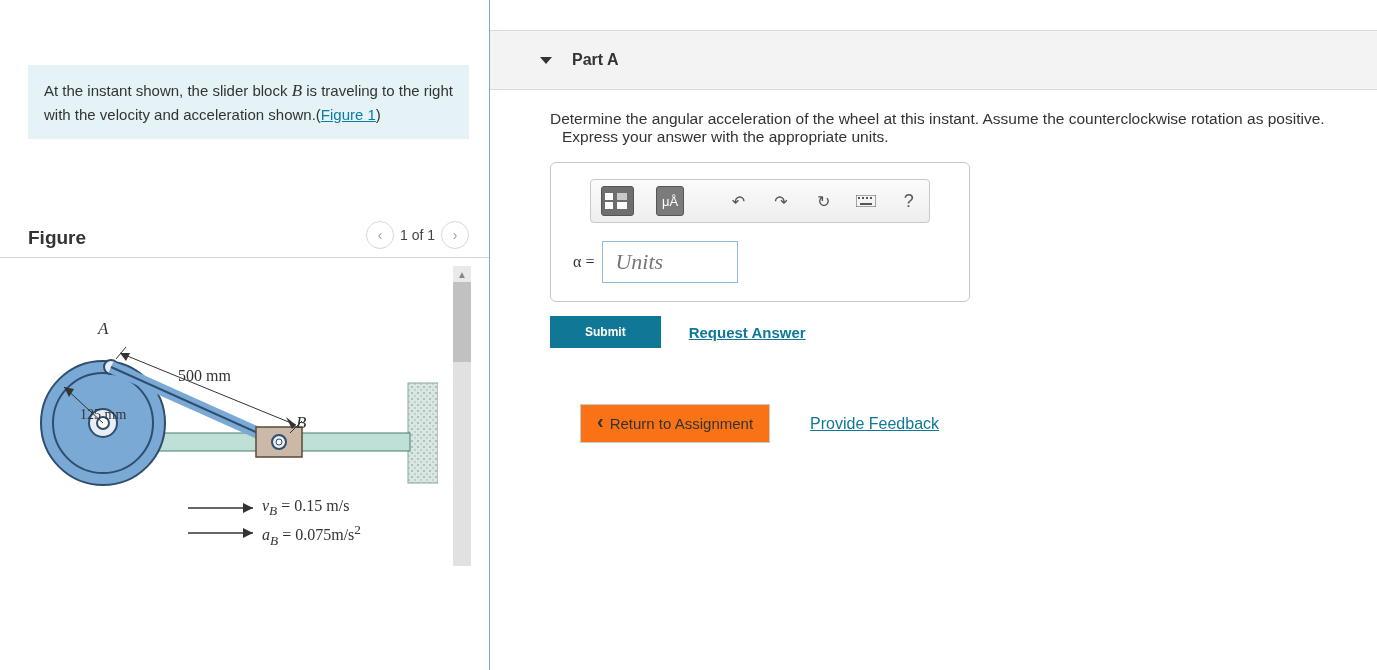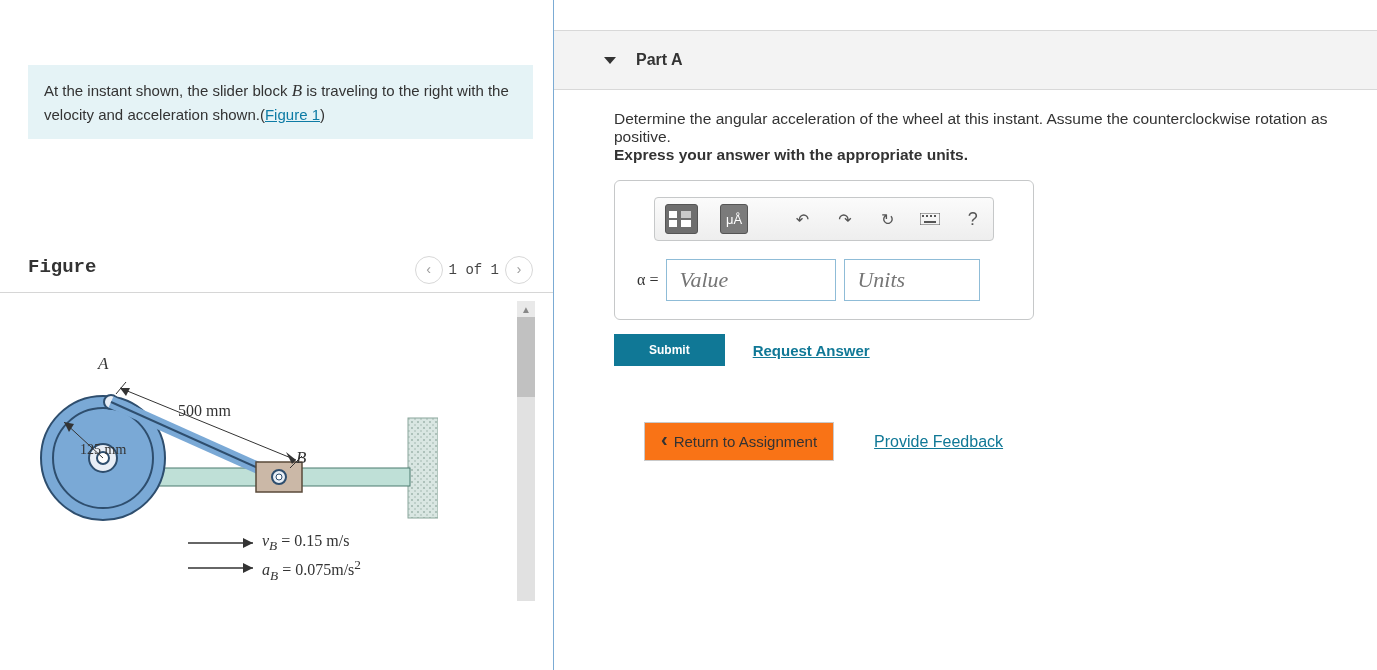--- a/index.html
+++ b/index.html
@@ -8,39 +8,38 @@
     font-family: Arial, Helvetica, sans-serif;
     font-size: 15px;
     color: #333;
     display: flex;
     width: 1377px;
     height: 670px;
     overflow: hidden;
     background: #fff;
   }
   .left-panel {
-    width: 554px;
+    width: 490px;
     border-right: 1px solid #7babd4;
     padding: 0;
     position: relative;
   }
   .problem-box {
     margin: 65px 20px 0 28px;
     background: #e5f3f6;
     padding: 14px 16px;
     font-size: 15px;
     line-height: 1.45;
   }
   .problem-box .inline-i { font-family: 'Times New Roman', serif; font-style: italic; font-size: 17px; }
   .problem-box a { color: #0d7ba5; text-decoration: underline; }
   .figure-head {
     display: flex;
-    align-items: flex-start;
-    margin: 117px 20px 8px 28px;
-    font-family: Liberation Mono, monospace;
+    align-items: flex-end;
+    margin: 82px 20px 8px 28px;
   }
   .figure-title { font-size: 19px; font-weight: bold; flex: 1; }
   .fig-nav { display: flex; align-items: center; gap: 6px; color: #444; font-size: 14px;}
   .nav-btn {
     width: 28px; height: 28px; border-radius: 50%;
     border: 1px solid #d8d8d8; background: #fff;
     display: flex; align-items: center; justify-content: center;
     color: #9e9e9e; font-size: 14px; cursor: pointer;
   }
   .figure-area {
@@ -89,21 +88,21 @@
   }
   .caret-down {
     width: 0; height: 0;
     border-left: 6px solid transparent;
     border-right: 6px solid transparent;
     border-top: 7px solid #333;
   }
   .part-title { font-weight: bold; font-size: 16px; }
   .part-body { padding: 20px 0 0 60px; }
   .prompt1 { font-size: 15.5px; }
-  .prompt2 { font-size: 15.5px; font-weight: bold; margin-bottom: 16px; }
+  .prompt2 { font-size: 15.5px; font-weight: normal; margin-bottom: 16px; margin-left: 12px; }
   .answer-box {
     border: 1px solid #c6c8c9;
     border-radius: 6px;
     width: 420px;
     padding: 10px 14px 18px 14px;
     background: #fff;
   }
   .toolbar {
     background: linear-gradient(#fbfbfb,#eeeeee);
     border: 1px solid #c6c8c9;
@@ -289,21 +288,20 @@
               <rect x="10" y="2" width="2" height="2" fill="#555"></rect>
               <rect x="14" y="2" width="2" height="2" fill="#555"></rect>
               <rect x="4" y="8" width="12" height="2" fill="#555"></rect>
             </svg>
         </div>
         <div class="tool-btn tool-icn" style="font-size:18px;">?</div>
       </div>
 
       <div class="input-row">
         <span class="alpha-lbl">α =</span>
-        <input class="val-input" placeholder="Value" style="">
         <input class="unit-input" placeholder="Units" style="">
       </div>
     </div>
 
     <div class="submit-row">
       <button class="submit-btn">Submit</button>
       <span class="link">Request Answer</span>
     </div>
 
     <div class="bottom-row">

